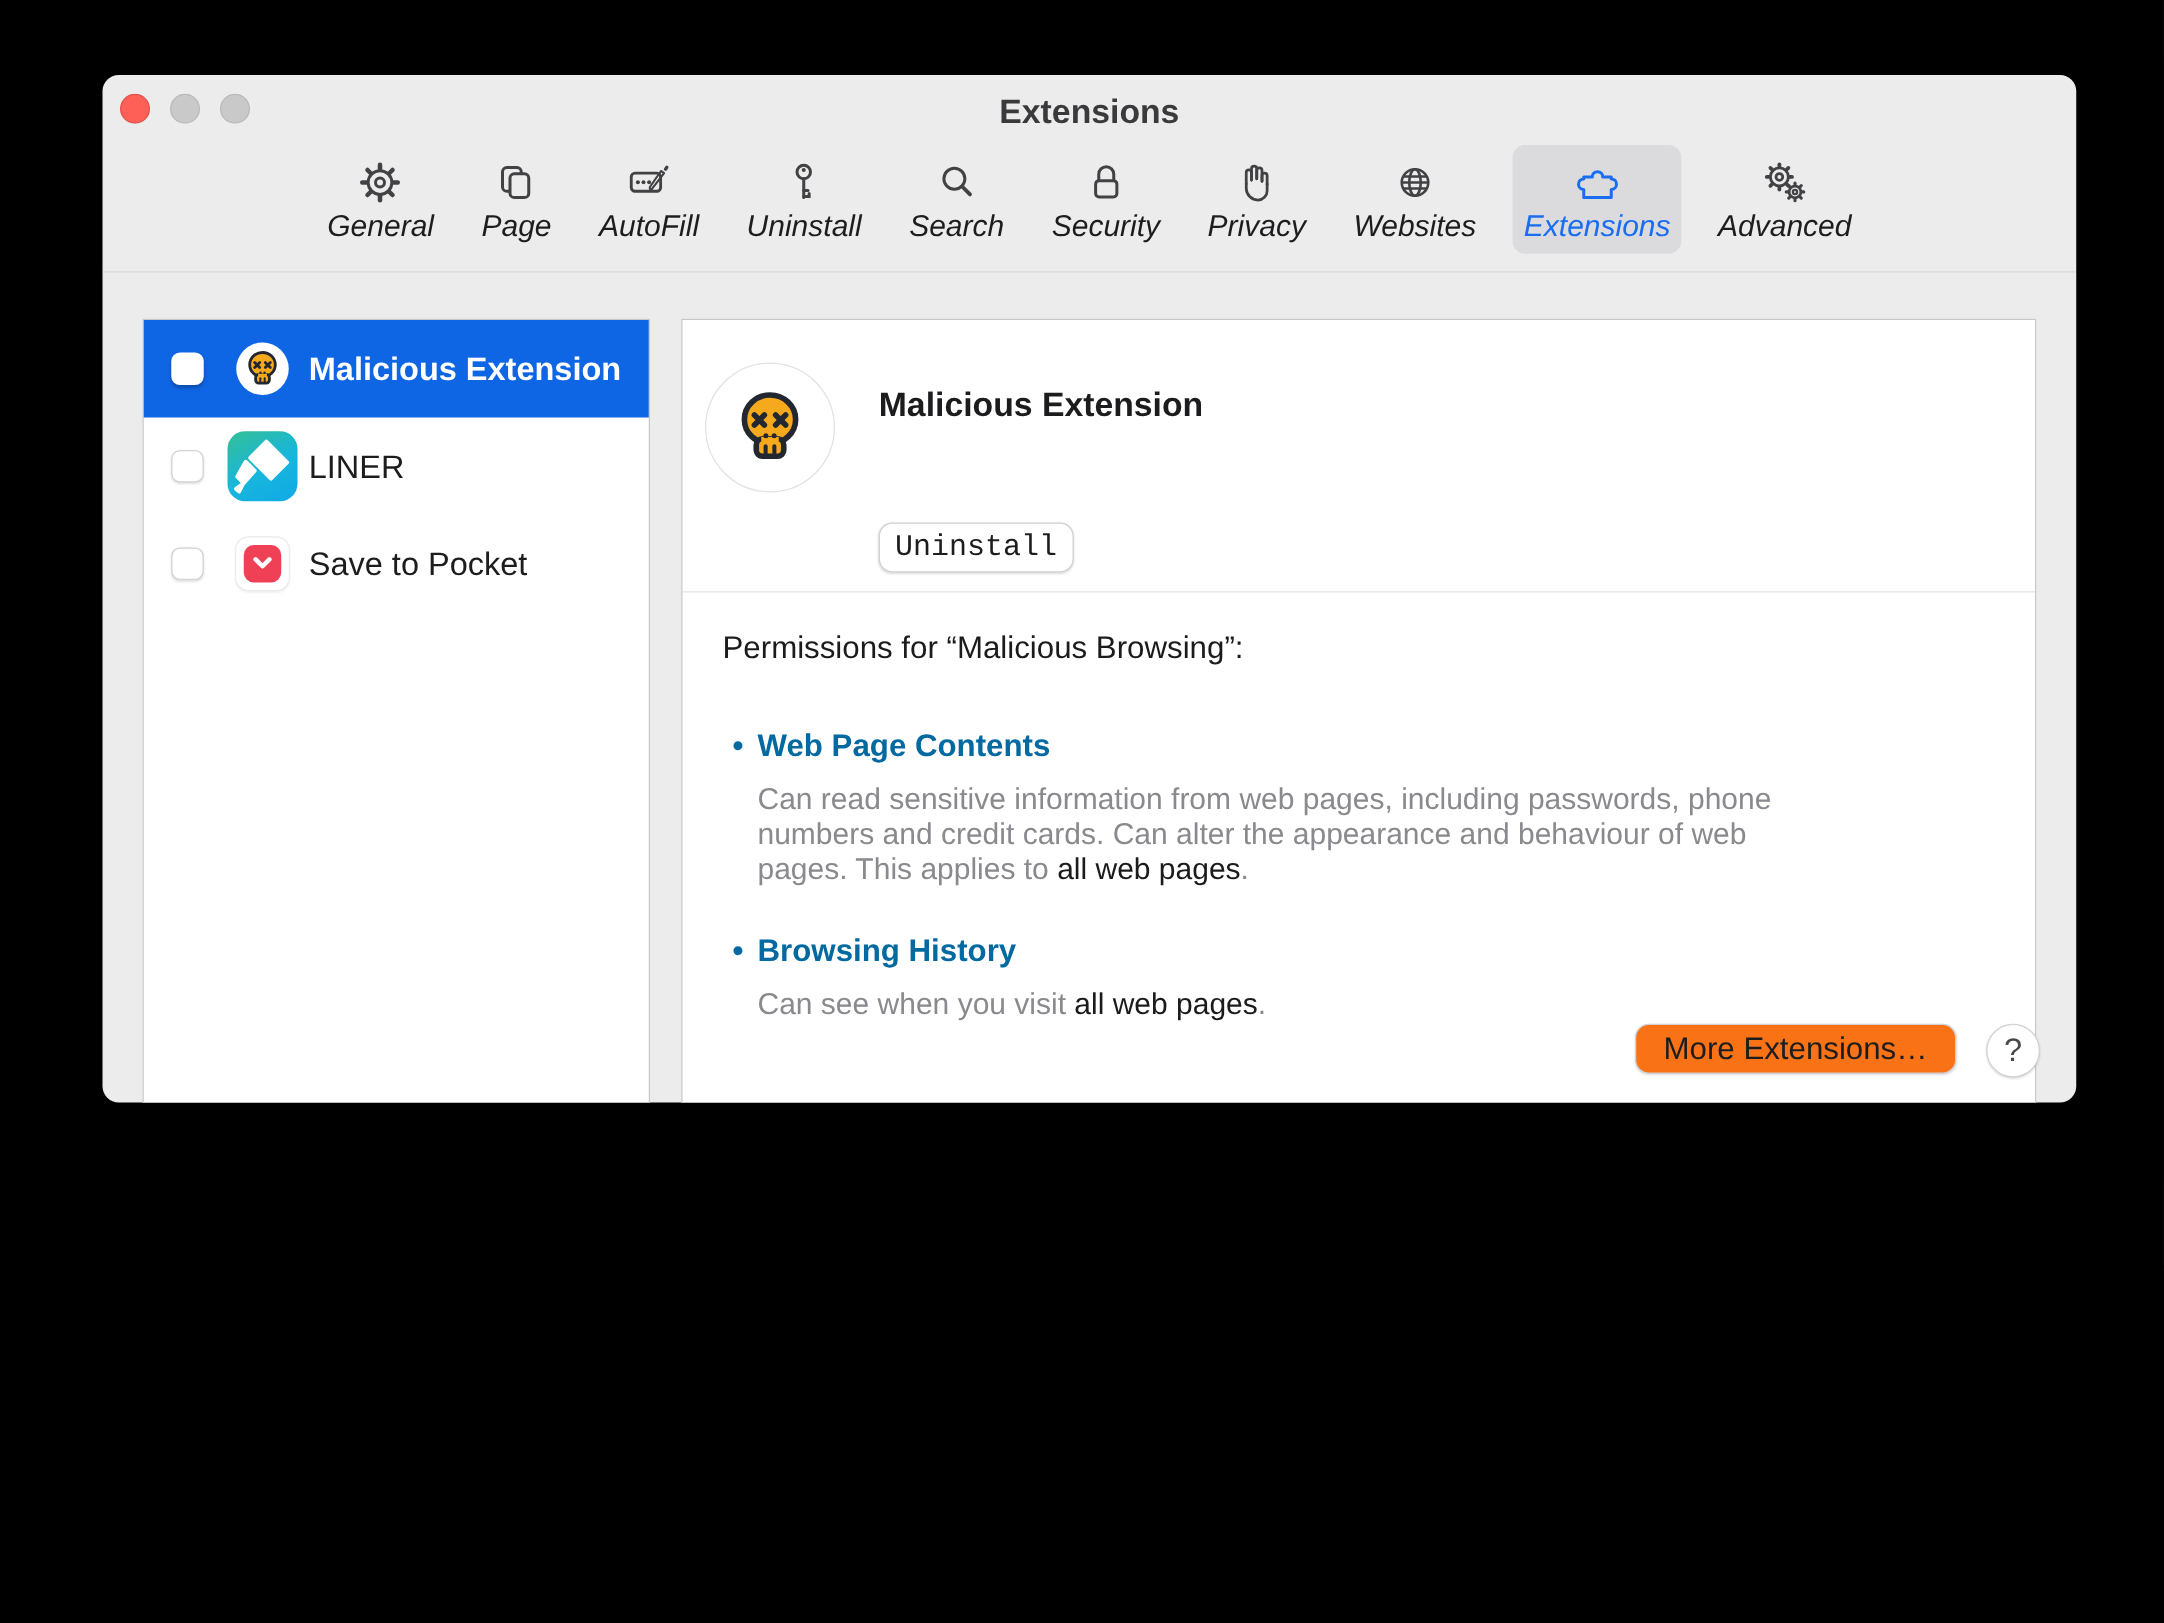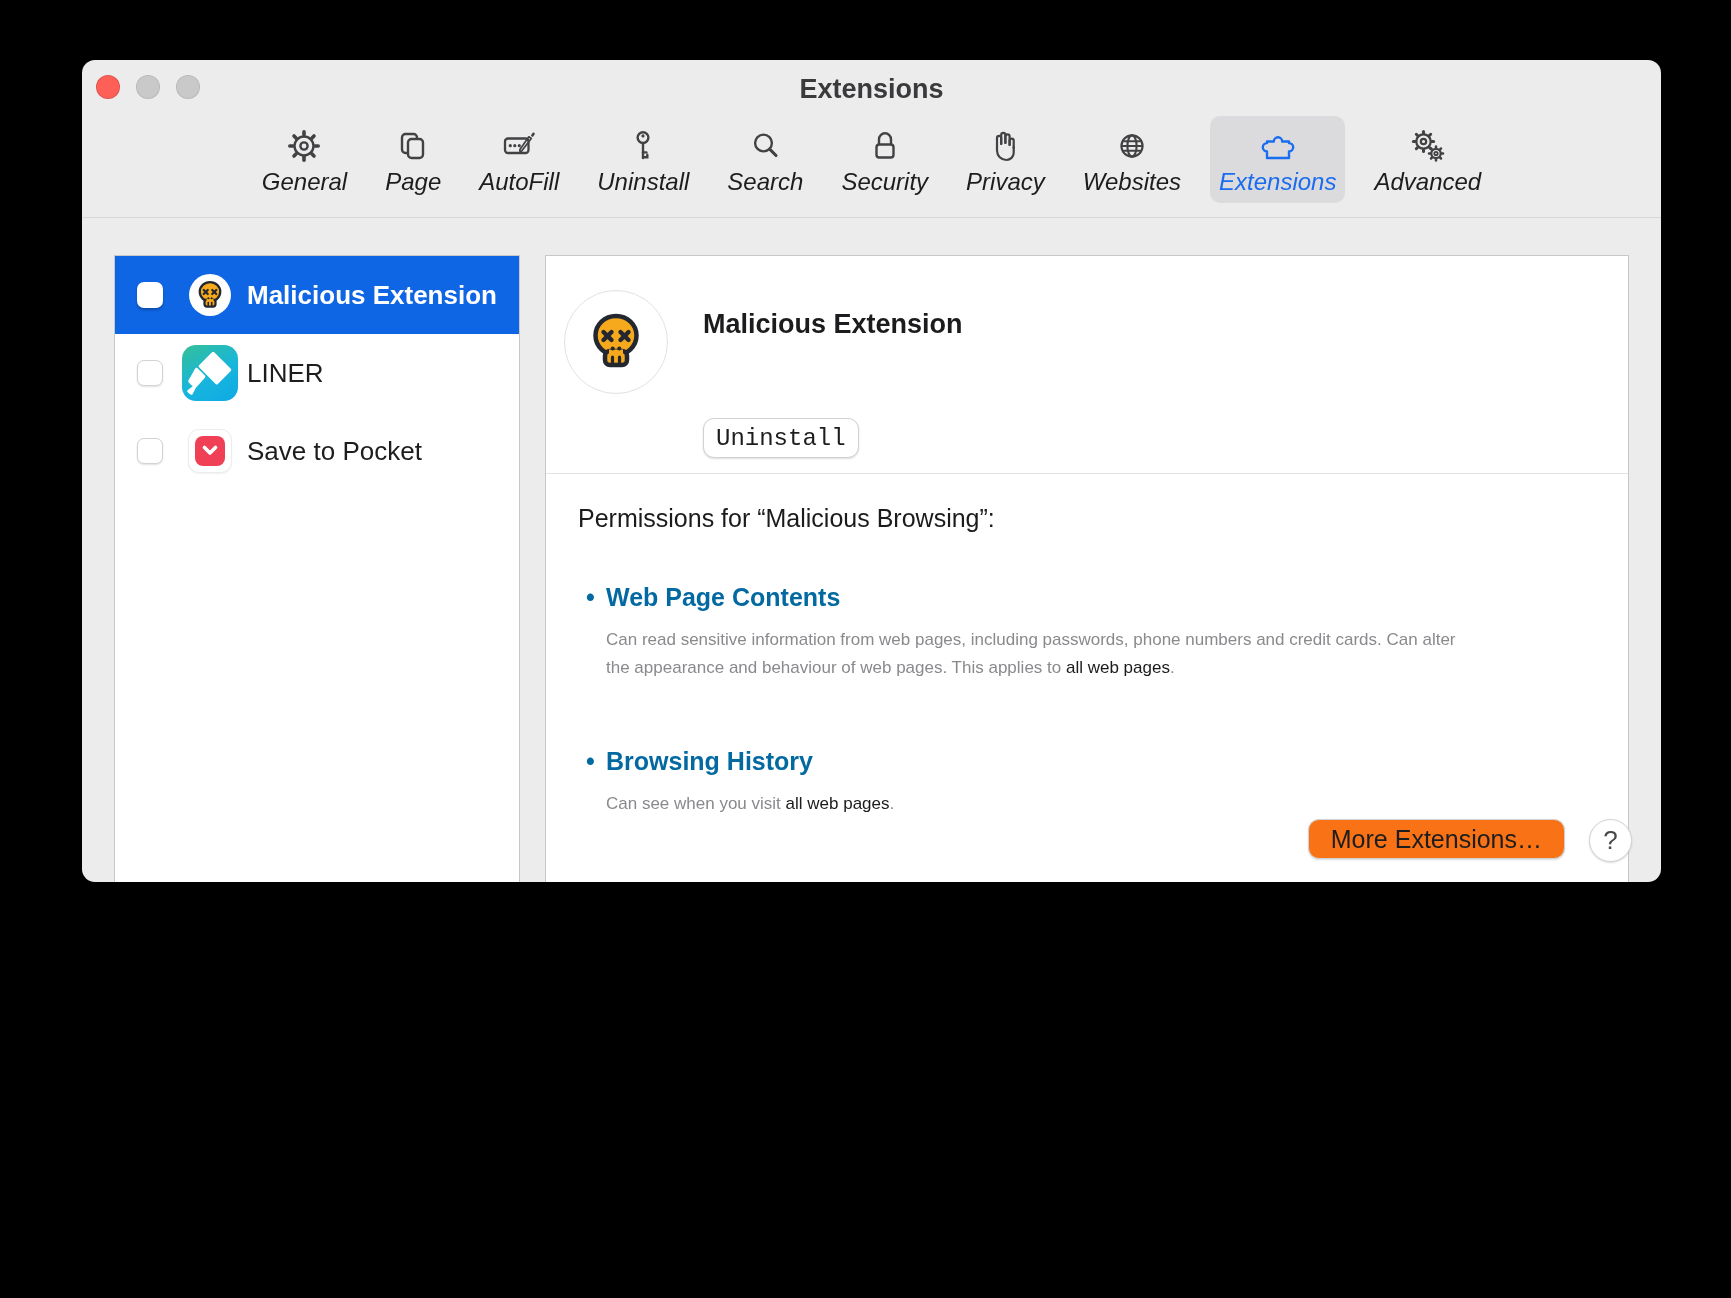--- a/index.html
+++ b/index.html
@@ -72,21 +72,21 @@
                    background:#FFF; border:1px solid #D1D1D6; border-radius:11px;
                    box-shadow:0 1px 2px rgba(0,0,0,.14); font-size:24px; color:#1D1D1F;
                    font-family:Liberation Mono, monospace; }
   .panel-divider { position:absolute; left:0; right:0; top:217px; height:1px; background:#E3E3E3; }
   .perm-heading { position:absolute; left:32px; top:248px; font-size:25px; color:#1B1B1D; }
   .perm-group { position:absolute; left:60px; width:880px; }
   .perm-group.g1 { top:312px; }
   .perm-group.g2 { top:476px; }
   .perm-name { position:relative; font-size:25px; font-weight:700; color:#0369a1; line-height:32px;margin-top:13px; }
   .perm-name::before { content:"•"; position:absolute; left:-20px; font-weight:700; }
-  .perm-desc { margin-top:13px; font-size:17px; line-height:28px; color:#8A8A8E; max-width:860px; }
+  .perm-desc { margin-top:13px; font-size:24px; line-height:28px; color:#8A8A8E; max-width:860px; }
   .perm-desc .emph { color:#1B1B1D; font-weight:500; }
 
   
   .more-btn { position:absolute; right:96px; bottom:23px; height:40px; padding:0 22px;
               background:#f97316; border:1px solid #D1D1D6; border-radius:11px;
               box-shadow:0 1px 2px rgba(0,0,0,.14); font-size:25px; color:#1D1D1F;
               font-family:"Liberation Sans", sans-serif; }
   .help-btn { position:absolute; right:29px; bottom:20px; width:43px; height:43px;
               border-radius:50%; background:#FFF; border:1px solid #D1D1D6;
               box-shadow:0 1px 2px rgba(0,0,0,.14); font-size:26px; font-weight:500;

